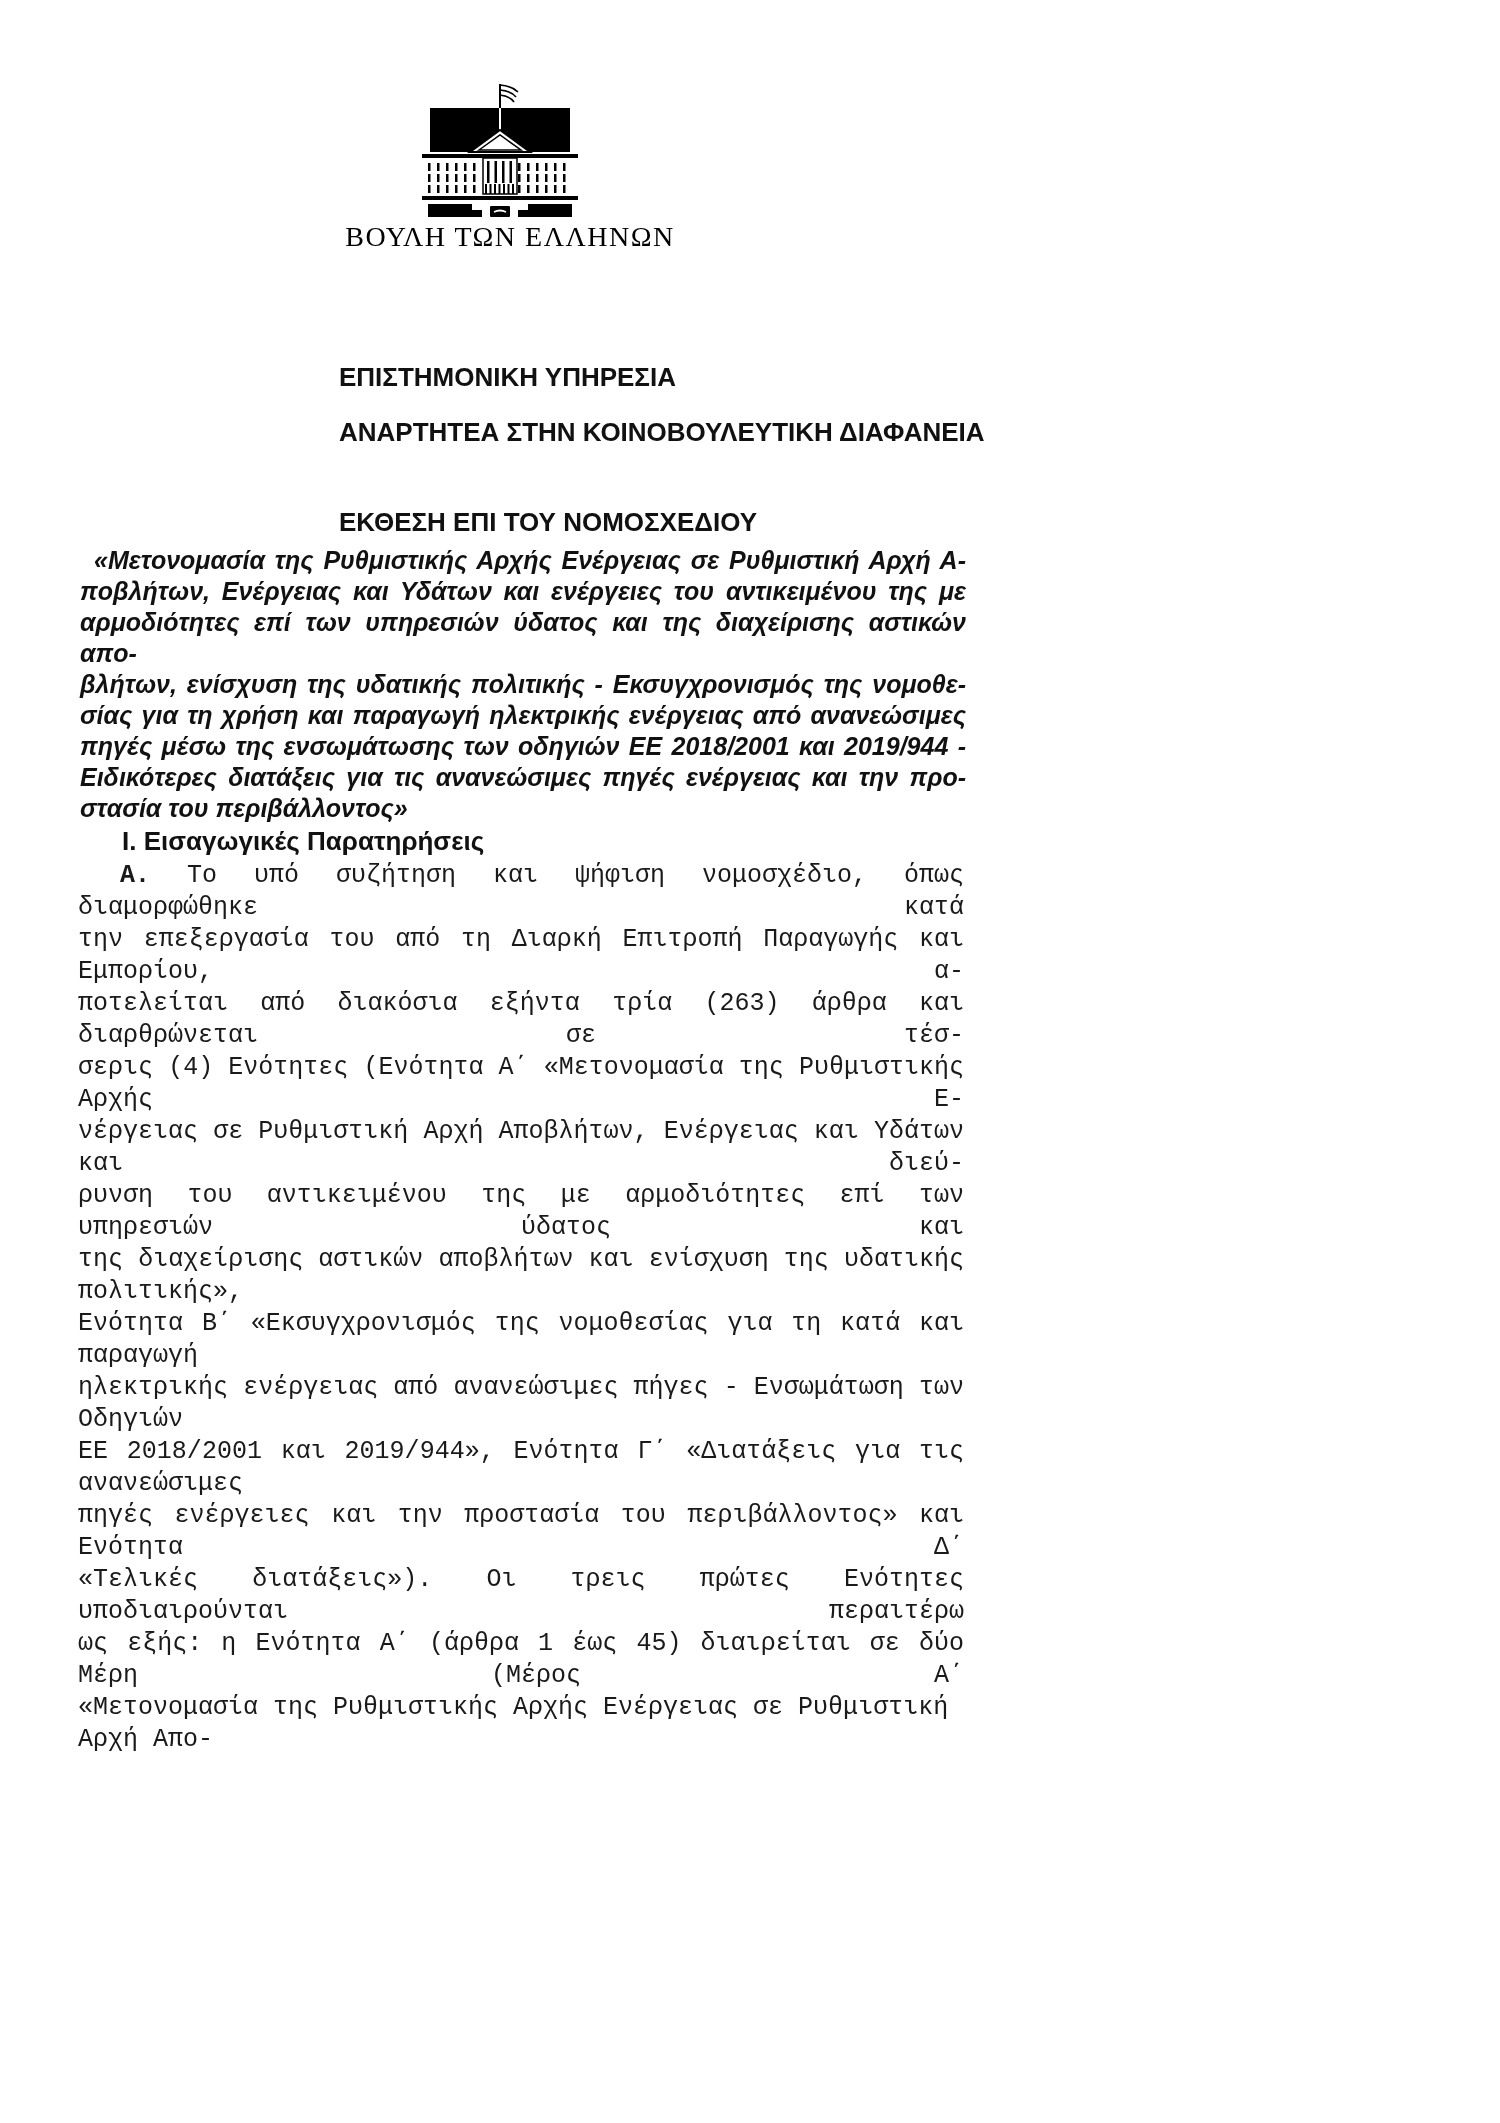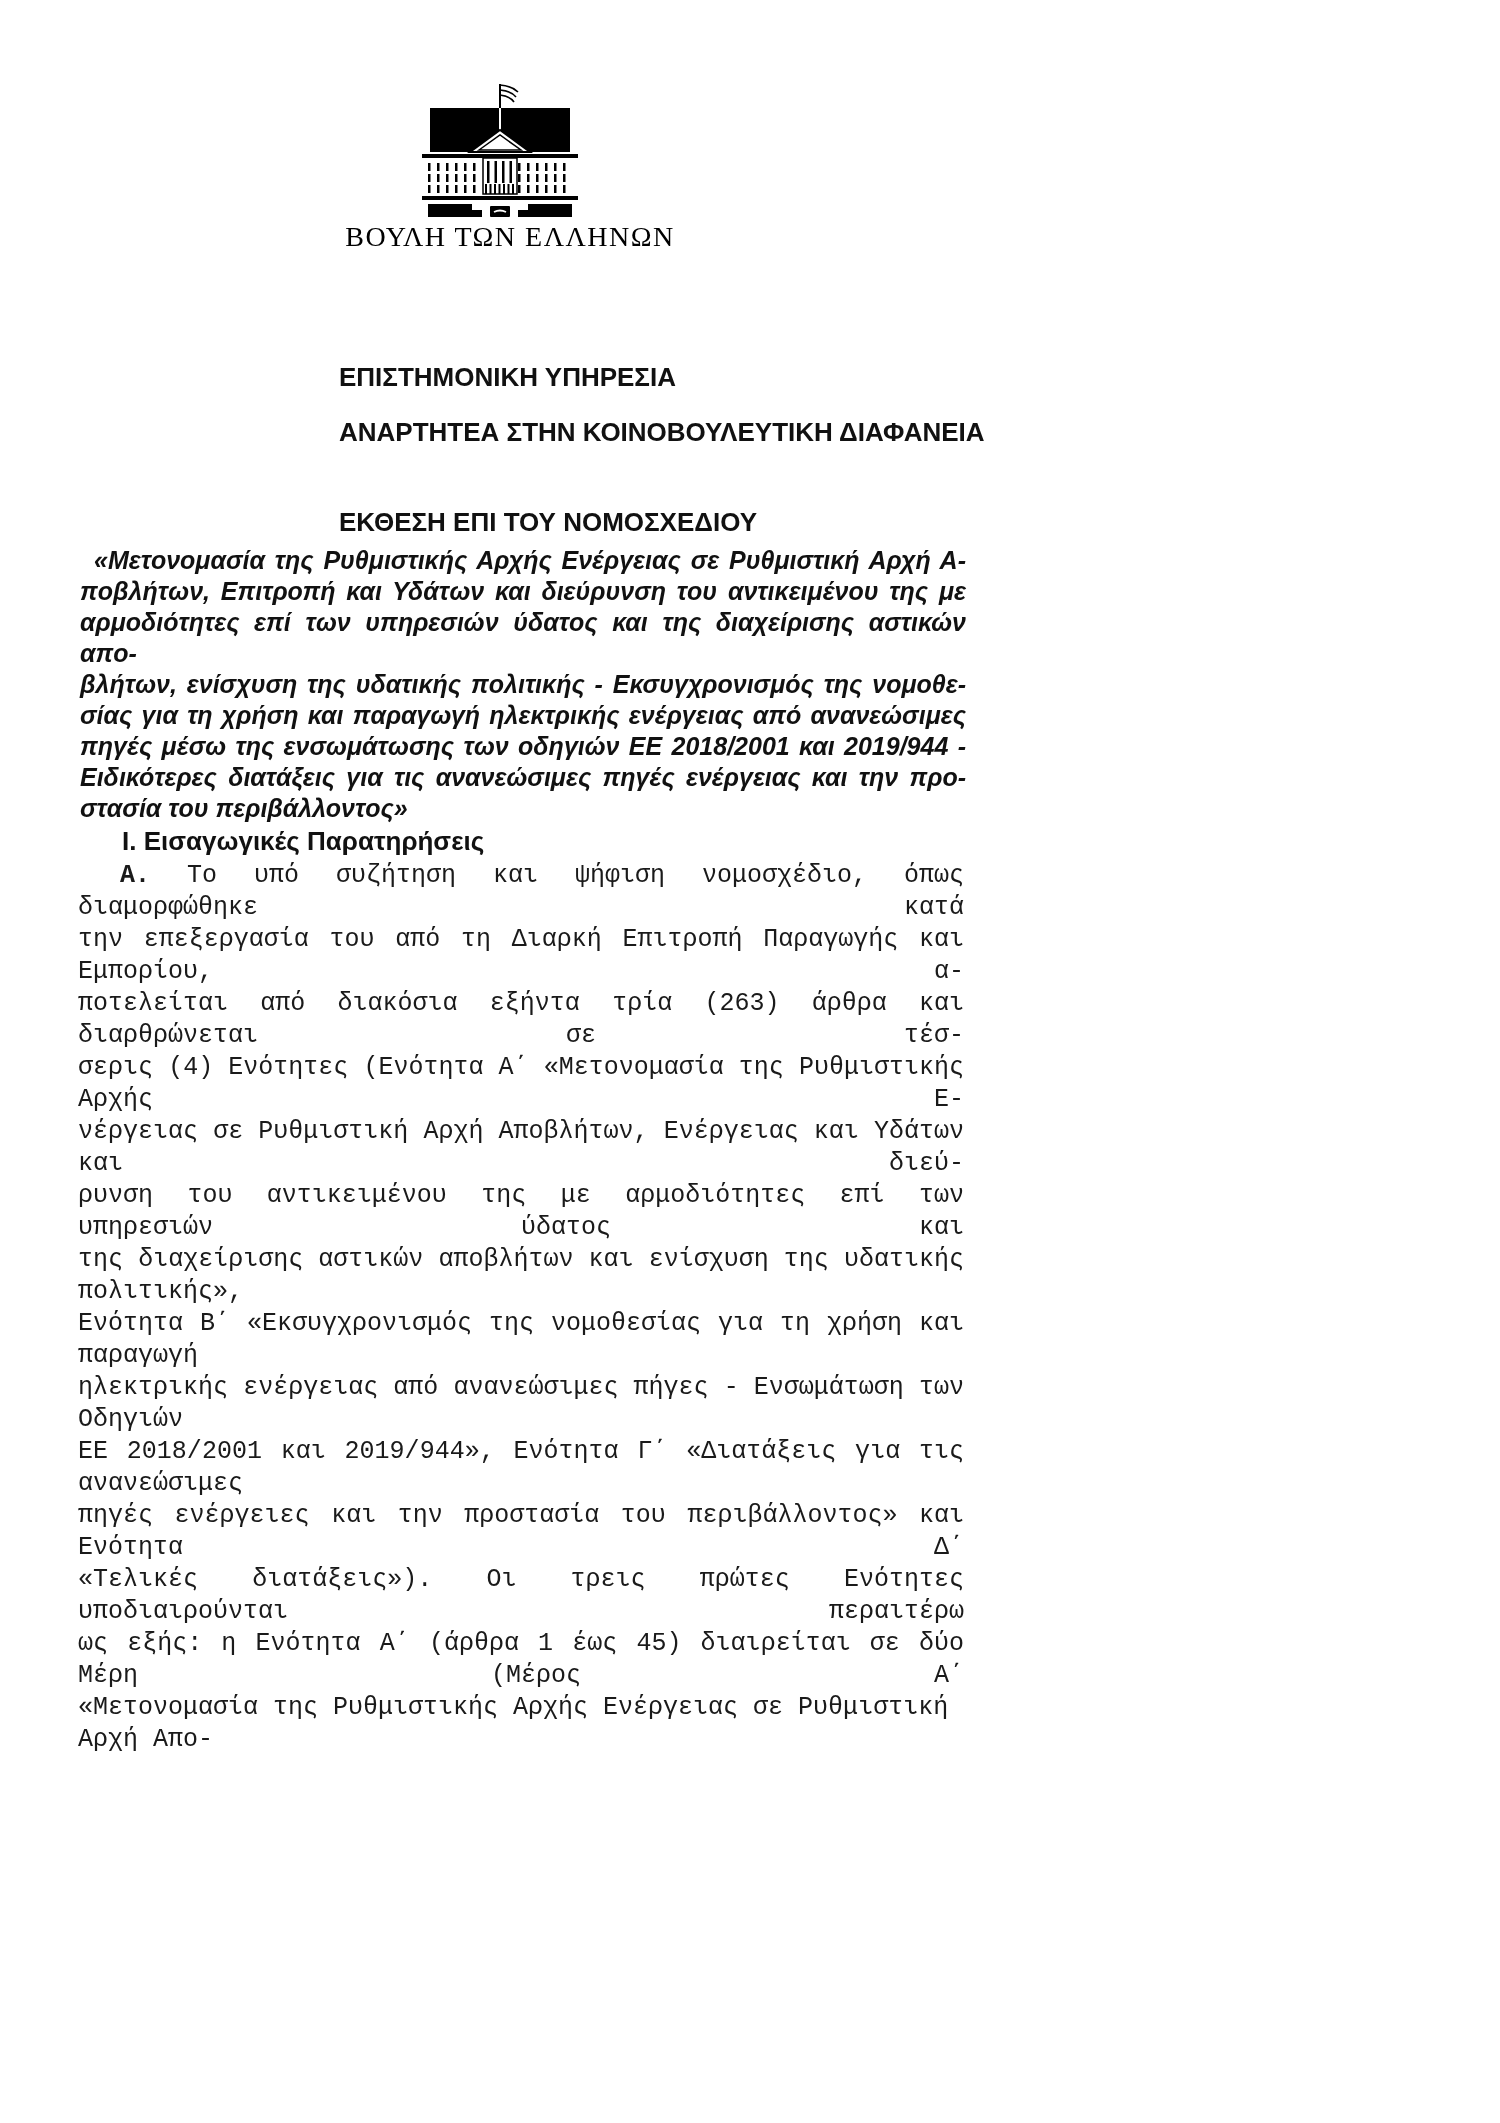--- a/index.html
+++ b/index.html
@@ -96,41 +96,41 @@
   </div>
 
   <div class="institution">ΒΟΥΛΗ ΤΩΝ ΕΛΛΗΝΩΝ</div>
 
   <div class="hgroup-item h-service">ΕΠΙΣΤΗΜΟΝΙΚΗ ΥΠΗΡΕΣΙΑ</div>
   <div class="hgroup-item h-transparency">ΑΝΑΡΤΗΤΕΑ ΣΤΗΝ ΚΟΙΝΟΒΟΥΛΕΥΤΙΚΗ ΔΙΑΦΑΝΕΙΑ</div>
   <div class="hgroup-item h-report">ΕΚΘΕΣΗ ΕΠΙ ΤΟΥ ΝΟΜΟΣΧΕΔΙΟΥ</div>
 
   <div class="bill">
       <div>«Μετονομασία της Ρυθμιστικής Αρχής Ενέργειας σε Ρυθμιστική Αρχή Α-</div>
-      <div>ποβλήτων, Επιτροπή και Υδάτων και διεύρυνση του αντικειμένου της με</div>
+      <div>ποβλήτων, Ενέργειας και Υδάτων και ενέργειες του αντικειμένου της με</div>
       <div>αρμοδιότητες επί των υπηρεσιών ύδατος και της διαχείρισης αστικών απο-</div>
       <div>βλήτων, ενίσχυση της υδατικής πολιτικής - Εκσυγχρονισμός της νομοθε-</div>
       <div>σίας για τη χρήση και παραγωγή ηλεκτρικής ενέργειας από ανανεώσιμες</div>
       <div>πηγές μέσω της ενσωμάτωσης των οδηγιών ΕΕ 2018/2001 και 2019/944 -</div>
       <div>Ειδικότερες διατάξεις για τις ανανεώσιμες πηγές ενέργειας και την προ-</div>
       <div>στασία του περιβάλλοντος»</div>
     </div>
 
   <div class="section-heading">Ι. Εισαγωγικές Παρατηρήσεις</div>
 
   <div class="body-block">
     <div class="first-line"><b>Α.</b> <span>Το υπό συζήτηση και ψήφιση νομοσχέδιο, όπως διαμορφώθηκε κατά</span></div>
     <div class="body-lines">
         <div>την επεξεργασία του από τη Διαρκή Επιτροπή Παραγωγής και Εμπορίου, α-</div>
         <div>ποτελείται από διακόσια εξήντα τρία (263) άρθρα και διαρθρώνεται σε τέσ-</div>
         <div>σερις (4) Ενότητες (Ενότητα Α΄ «Μετονομασία της Ρυθμιστικής Αρχής Ε-</div>
         <div>νέργειας σε Ρυθμιστική Αρχή Αποβλήτων, Ενέργειας και Υδάτων και διεύ-</div>
         <div>ρυνση του αντικειμένου της με αρμοδιότητες επί των υπηρεσιών ύδατος και</div>
         <div>της διαχείρισης αστικών αποβλήτων και ενίσχυση της υδατικής πολιτικής»,</div>
-        <div>Ενότητα Β΄ «Εκσυγχρονισμός της νομοθεσίας για τη χρήση και παραγωγή</div>
+        <div>Ενότητα Β΄ «Εκσυγχρονισμός της νομοθεσίας για τη κατά και παραγωγή</div>
         <div>ηλεκτρικής ενέργειας από ανανεώσιμες πήγες - Ενσωμάτωση των Οδηγιών</div>
         <div>ΕΕ 2018/2001 και 2019/944», Ενότητα Γ΄ «Διατάξεις για τις ανανεώσιμες</div>
         <div>πηγές ενέργειες και την προστασία του περιβάλλοντος» και Ενότητα Δ΄</div>
         <div>«Τελικές διατάξεις»). Οι τρεις πρώτες Ενότητες  υποδιαιρούνται περαιτέρω</div>
         <div>ως εξής: η Ενότητα Α΄ (άρθρα 1 έως 45) διαιρείται σε δύο Μέρη (Μέρος Α΄</div>
         <div>«Μετονομασία της Ρυθμιστικής Αρχής Ενέργειας σε Ρυθμιστική Αρχή Απο-</div>
       </div>
   </div>
 
 </div>

